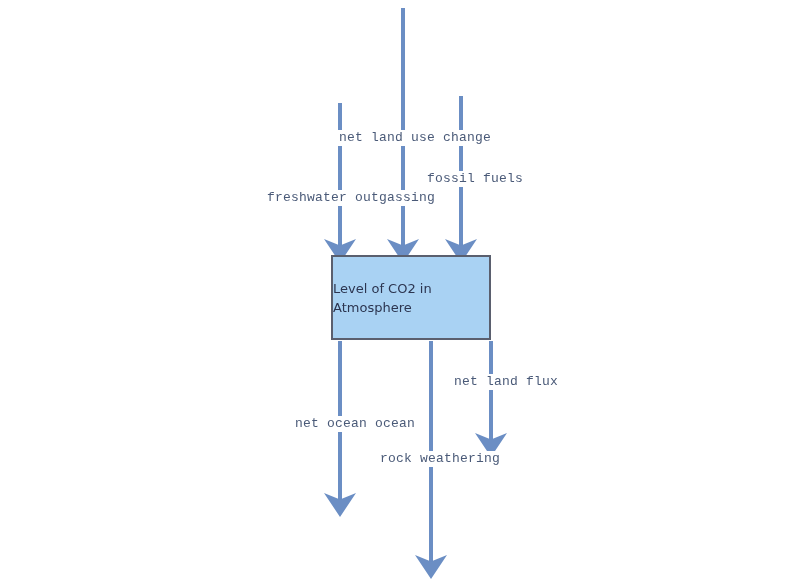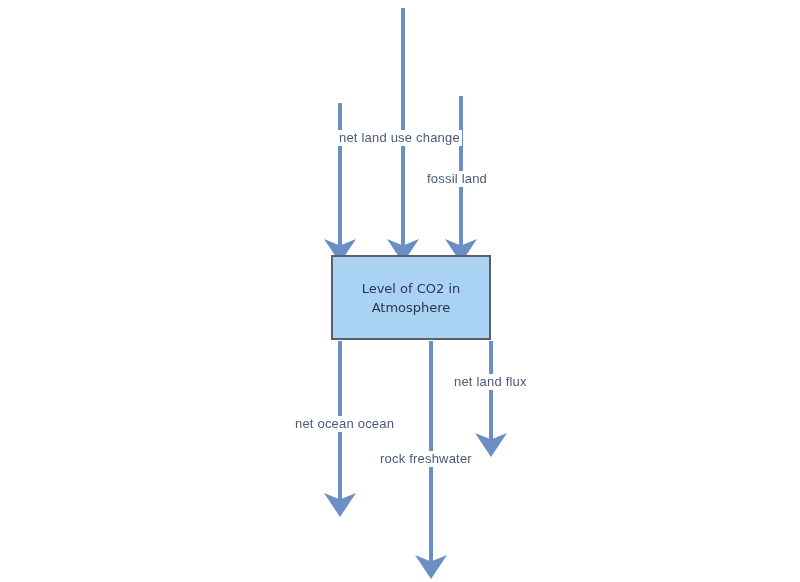--- a/index.html
+++ b/index.html
@@ -22,42 +22,42 @@
   }
   #flow-svg {
     position: absolute;
     left: 0;
     top: 0;
     width: 800px;
     height: 582px;
   }
   .flow-label {
     position: absolute;
-    font-family: Liberation Sans, sans-serif;
+    font-family: Liberation Mono, monospace;
     font-size: 13px;
     color: #4a5a78;
     white-space: nowrap;
     letter-spacing: 0.2px;
     background: #ffffff;
     padding: 0 2px;
     line-height: 16px;
   }
   #reservoir-box {
     position: absolute;
     box-sizing: border-box;
     background: #a9d2f3;
     border: 2px solid #5a5f6e;
   }
   #reservoir-label {
     position: absolute;
     left: 0;
     right: 0;
     top: 50%;
     transform: translateY(-50%);
-    text-align: center;
+    text-align: left;
     font-family: "DejaVu Sans", sans-serif;
     font-size: 13px;
     color: #2c3550;
     line-height: 19px;
     white-space: pre-line;
   }
 </style>
 </head>
 <body>
 
@@ -84,29 +84,30 @@
       <line x1="340" y1="341" x2="340" y2="505" stroke="#6b8ec4" stroke-width="4" marker-end="url(#arrowhead)"></line>
     </g>
     <g>
       <line x1="431" y1="341" x2="431" y2="567" stroke="#6b8ec4" stroke-width="4" marker-end="url(#arrowhead)"></line>
     </g>
     <g>
       <line x1="491" y1="341" x2="491" y2="445" stroke="#6b8ec4" stroke-width="4" marker-end="url(#arrowhead)"></line>
     </g>
   </svg>
 
+  <div class="flow-label" style="left:265px; top:190px;">freshwater outgassing</div>
 
   <div class="flow-label" style="left:337px; top:130px;">net land use change</div>
 
-  <div class="flow-label" style="left:425px; top:171px;">fossil land</div>
+  <div class="flow-label" style="left:425px; top:171px;">fossil fuels</div>
 
   <div id="reservoir-box" style="left:331px; top:255px; width:160px; height:85px;">
     <div id="reservoir-label">Level of CO2 in
 Atmosphere</div>
   </div>
 
   <div class="flow-label" style="left:452px; top:374px;">net land flux</div>
 
   <div class="flow-label" style="left:293px; top:416px;">net ocean ocean</div>
 
-  <div class="flow-label" style="left:378px; top:451px;">rock freshwater</div>
+  <div class="flow-label" style="left:378px; top:451px;">rock weathering</div>
 
 </div>
 
 </body></html>

